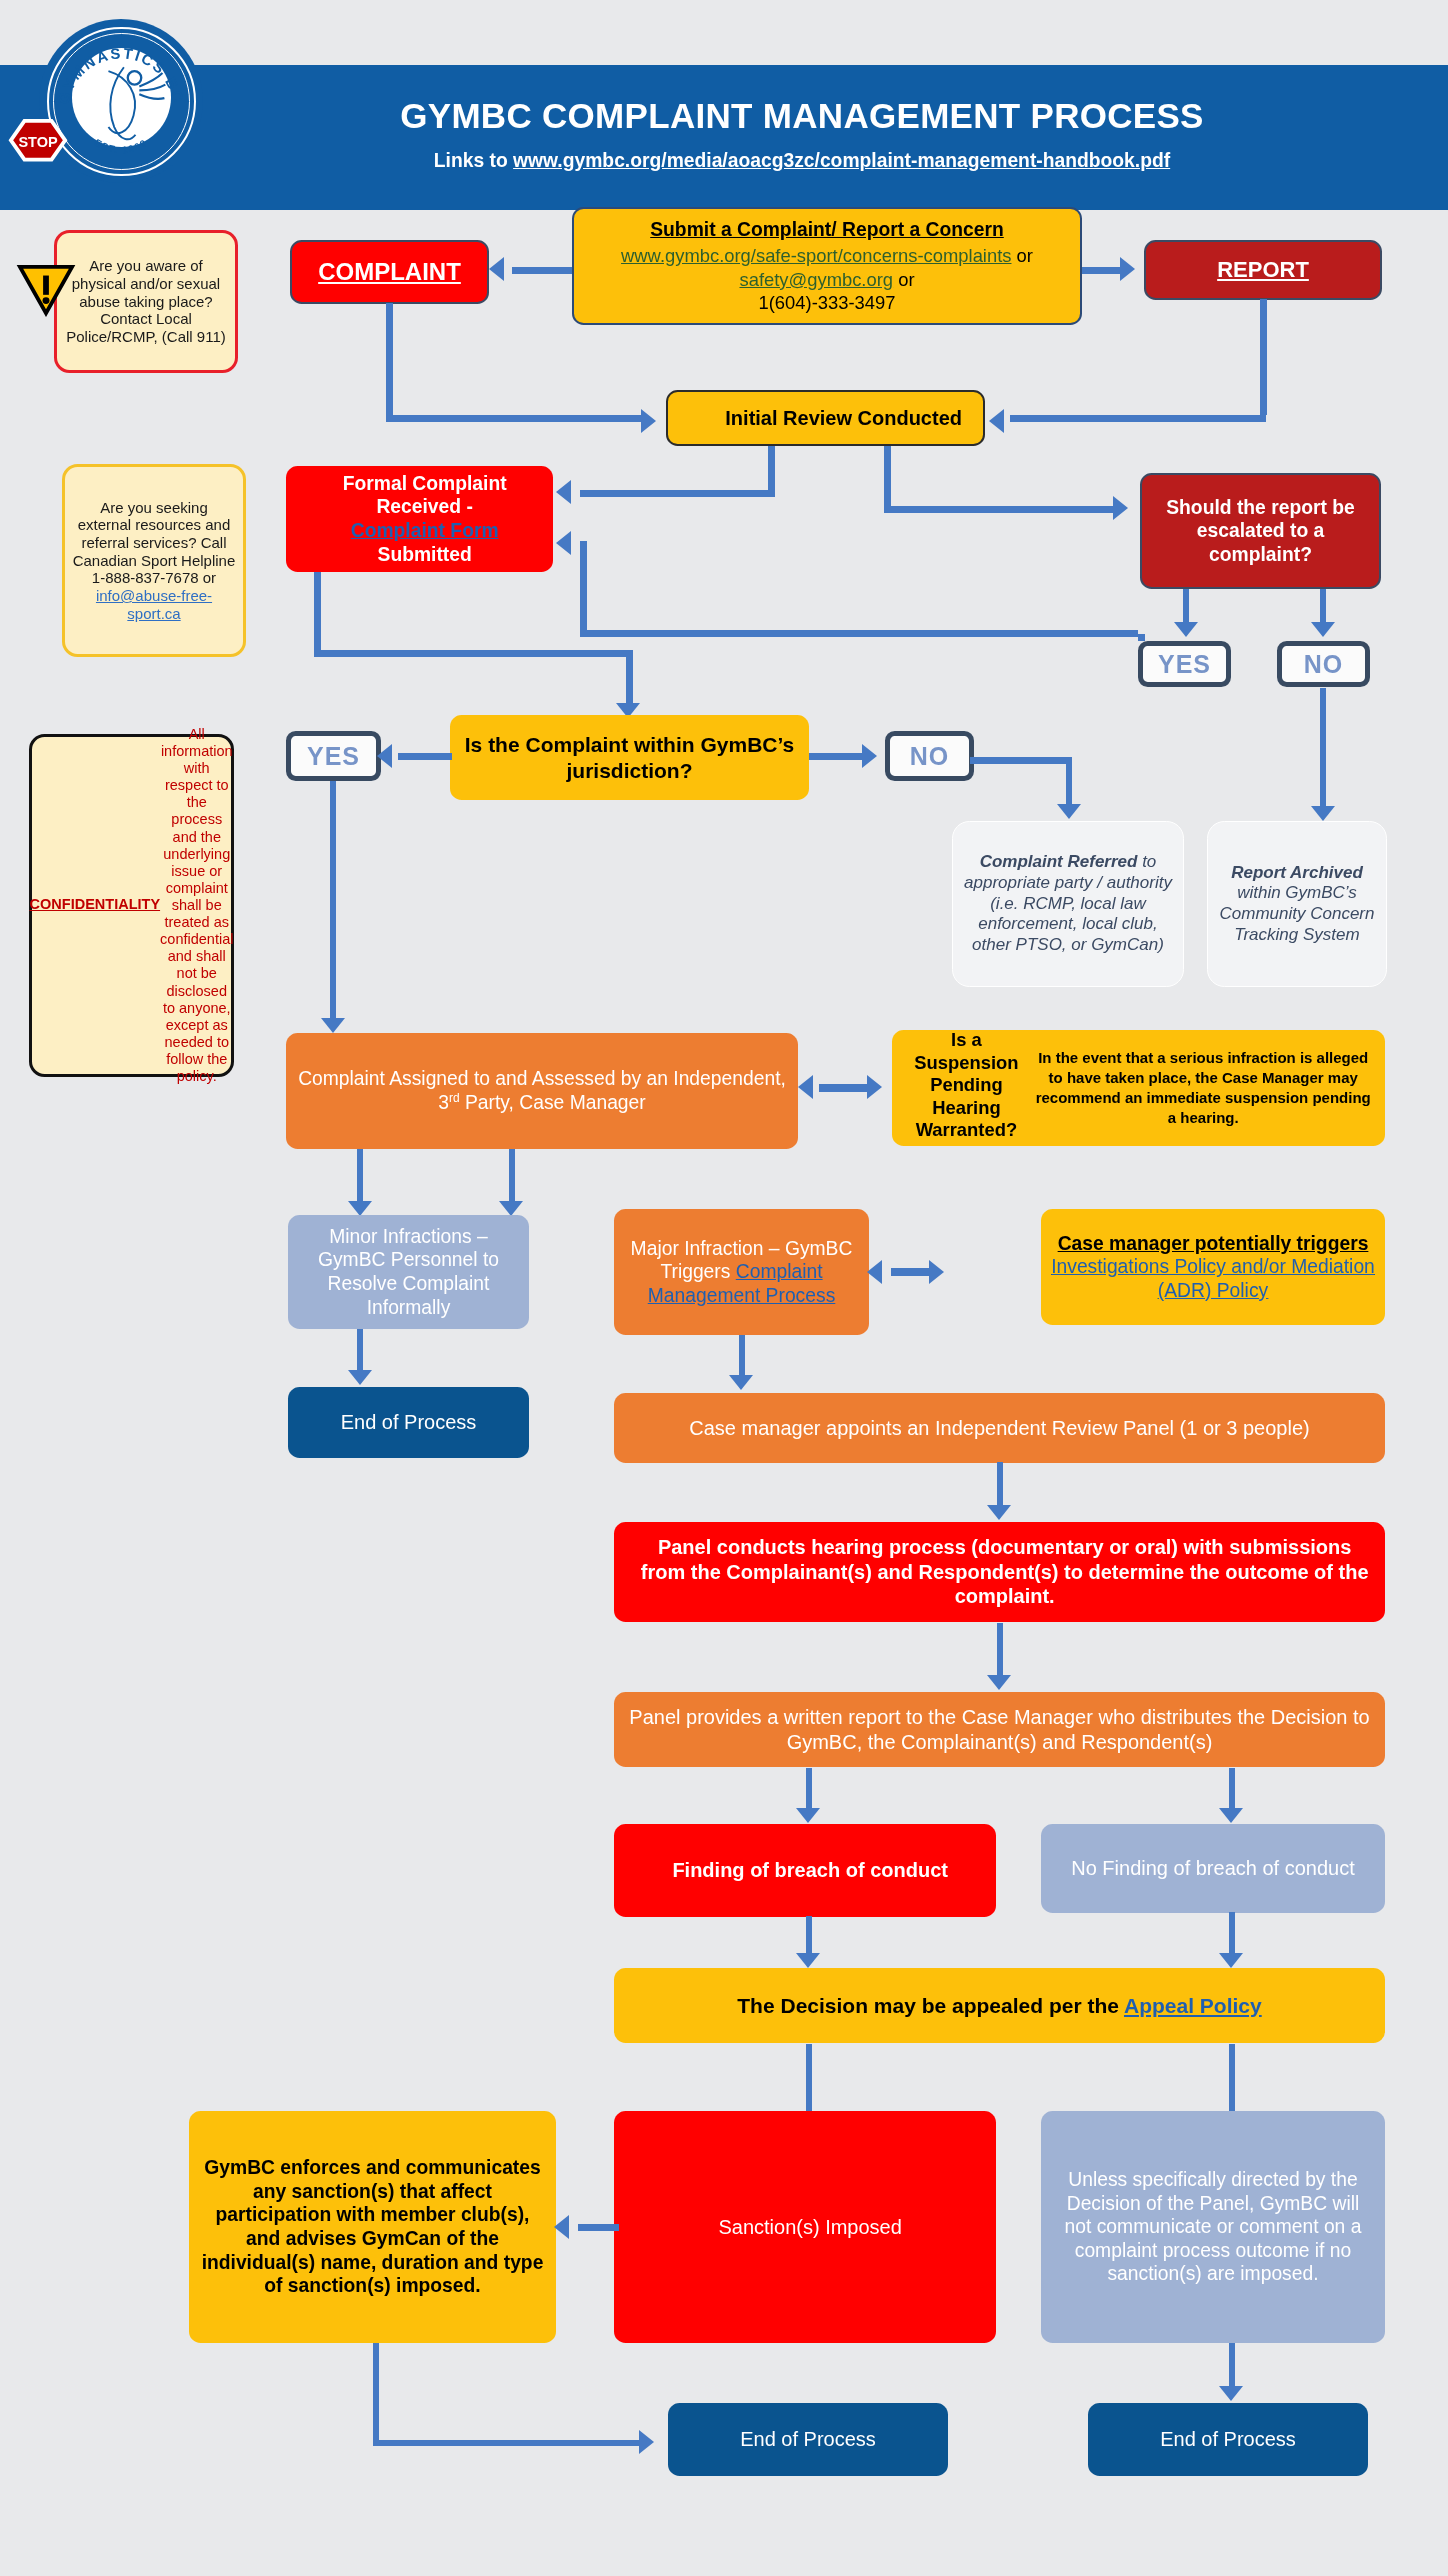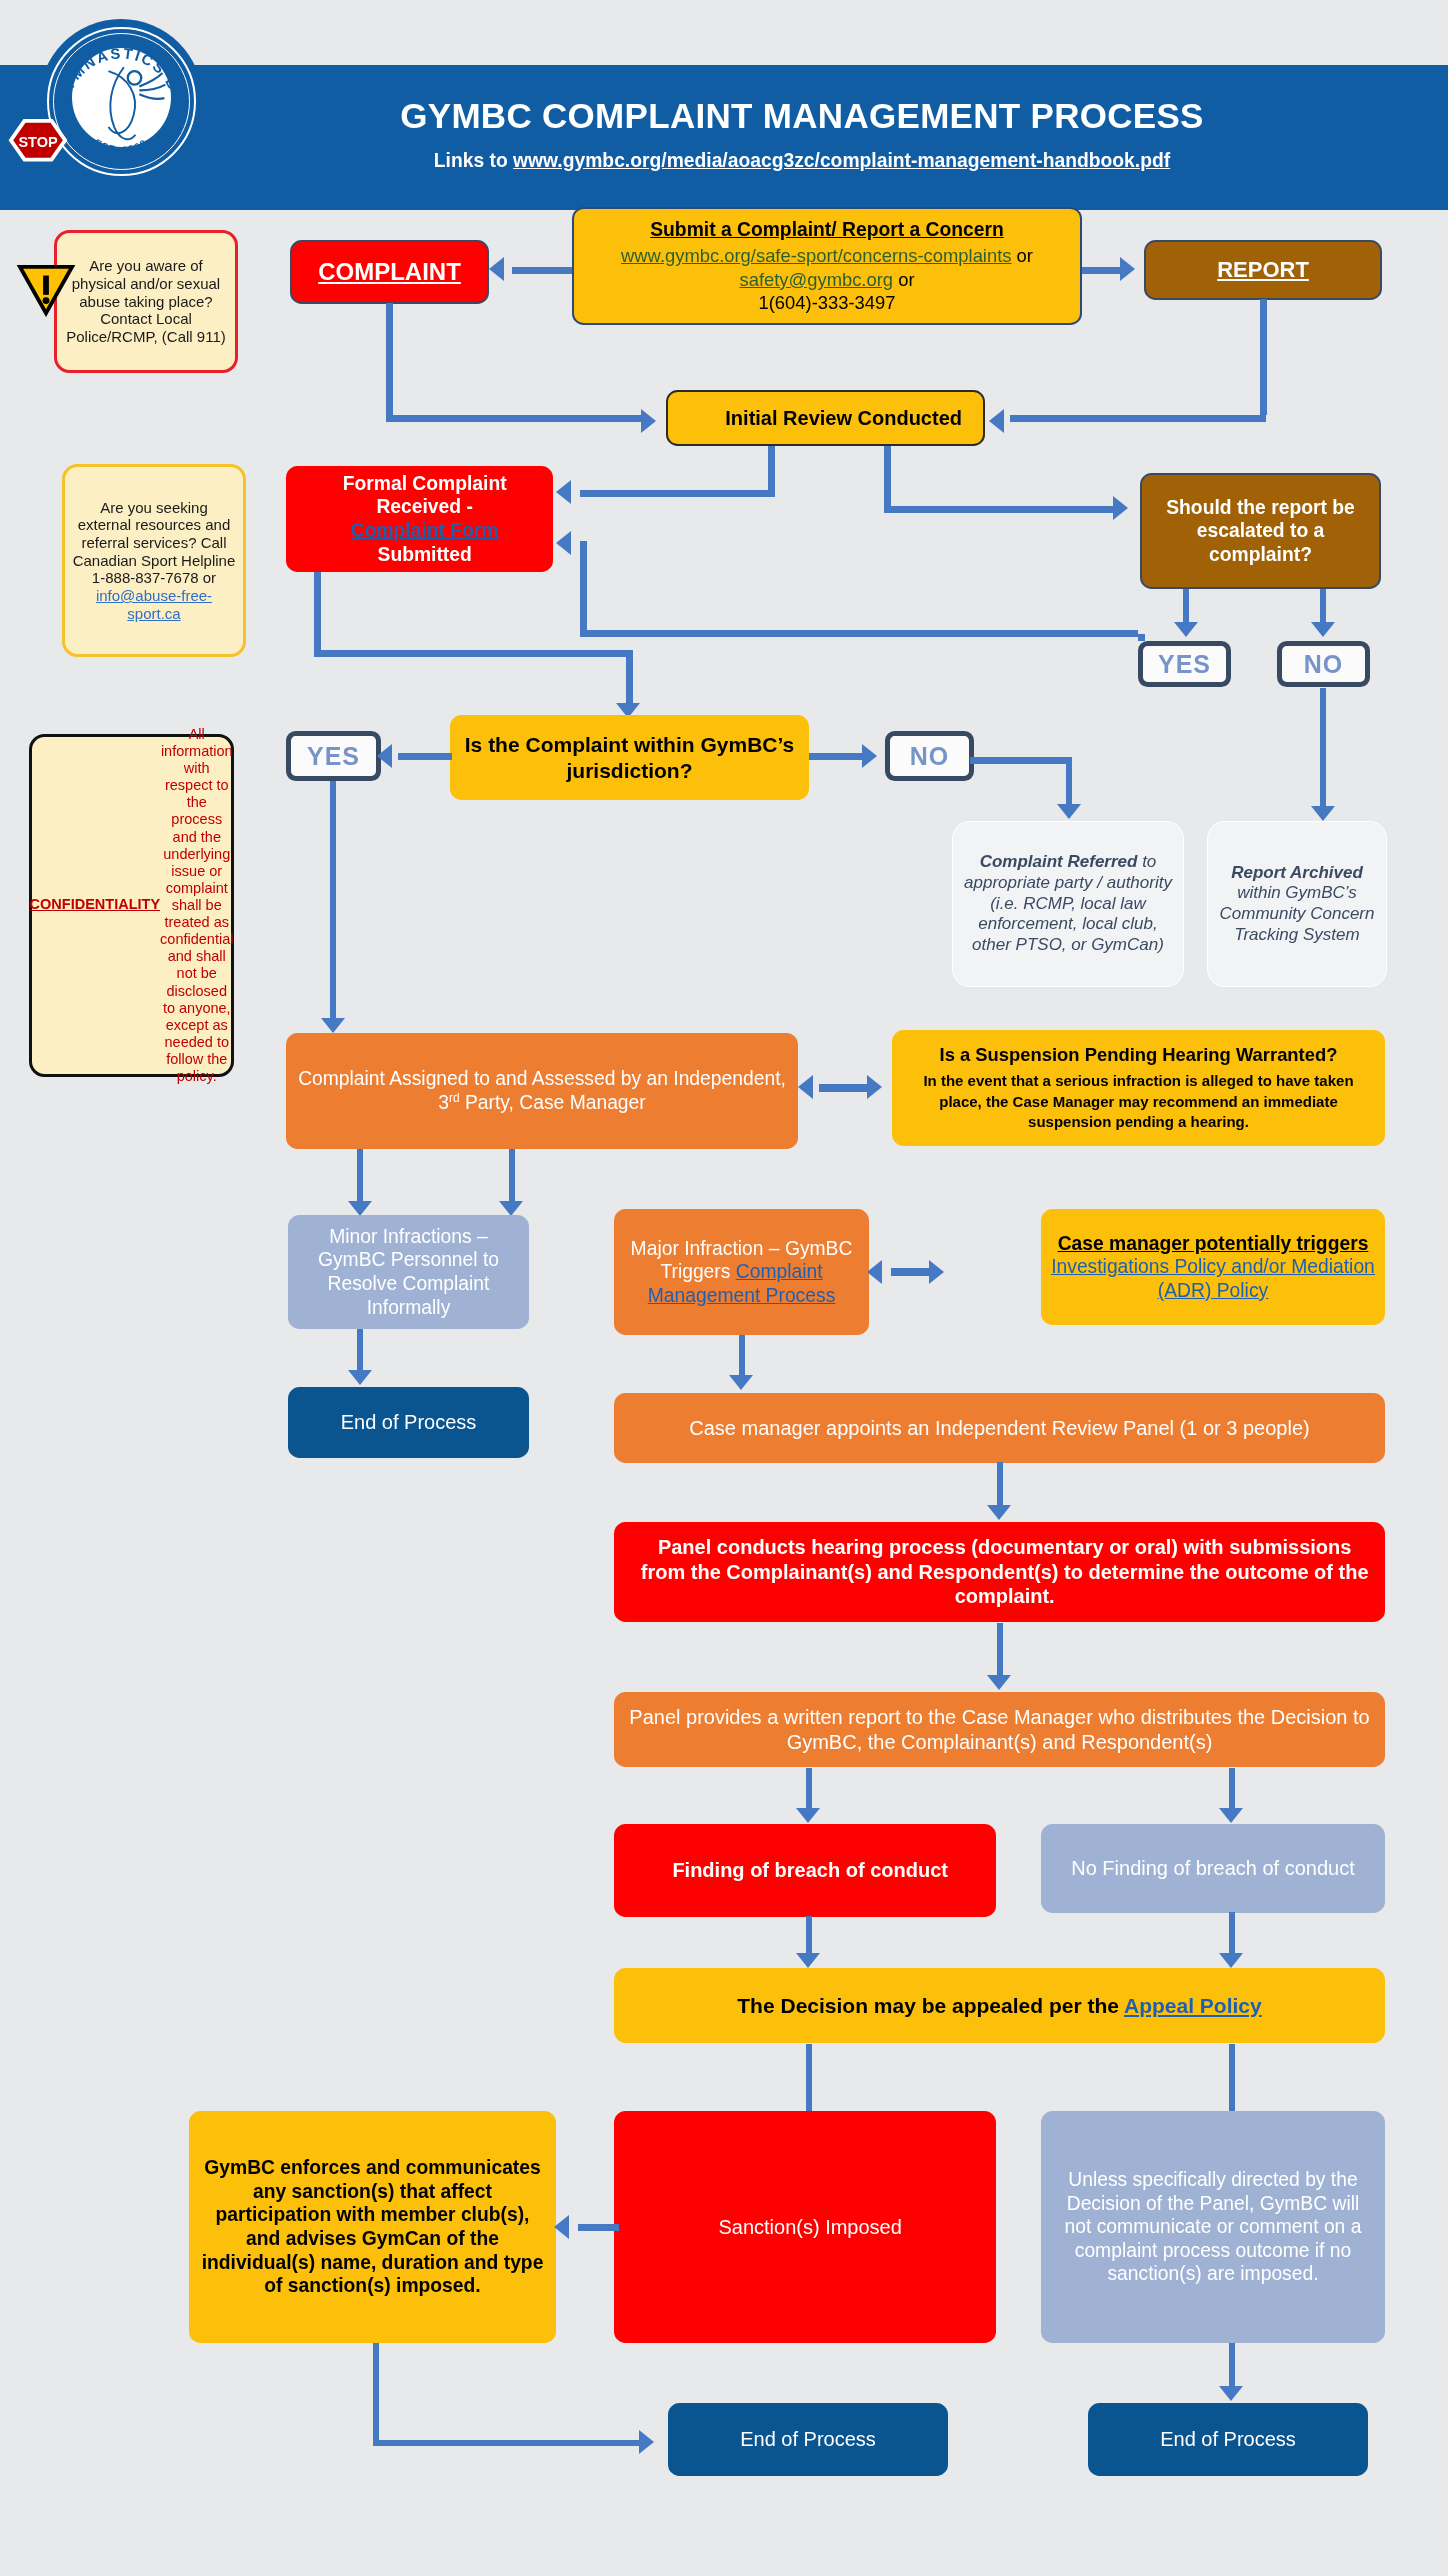--- a/index.html
+++ b/index.html
@@ -56,21 +56,21 @@
     border-radius:11.6px;
     padding:5.8px 9.7px;
   }
   .node span.inner-txt{display:block;width:100%;}
 
   .red      {background:#ff0000;color:#ffffff;padding-left:20px;}
   .redline  {background:#ff0000;color:#ffffff;border:2.9px solid #3b4a63;}
   .gold     {background:#fdc00a;color:#000000;}
   .goldline {background:#fdc00a;color:#000000;border:2.9px solid #2b2b2b;}
   .orange   {background:#ed7d31;color:#ffffff;}
-  .gray     {background:#a16207;color:#ffffff;border:2.9px solid #3b4a63;}
+  .gray     {background:#b91c1c;color:#ffffff;border:2.9px solid #3b4a63;}
   .bluegray {background:#9fb2d4;color:#ffffff;}
   .navy     {background:#0a548f;color:#ffffff;}
   .ghost    {background:#f2f3f5;color:#3b4a63;border:1.9px solid #ffffff;
              font-style:italic;border-radius:17.4px;}
 
   .ul{text-decoration:underline;}
   .lnk{color:#2f6fc4;text-decoration:underline;}
   .lnkg{color:#1f5fb0;text-decoration:underline;}
   .lnkdg{color:#2d5f2d;text-decoration:underline;}
 
@@ -273,21 +273,21 @@
     <span class="inner-txt"><b>Report Archived</b><span> within GymBC’s Community Concern Tracking System</span></span>
   </div>
 
   <div class="ln" style="left:330px;top:781px;width:5.8px;height:241px;"></div>
   <div class="ah ah-d" style="left:321px;top:1018px;"></div>
 
   <div class="node orange" style="left:286px;top:1033px;width:512px;height:116px;font-size:19.3px;">
     <span class="inner-txt">Complaint Assigned to and Assessed by an Independent, 3<sup>rd</sup> Party, Case Manager</span>
   </div>
 
-  <div class="node gold" style="left:892px;top:1030px;width:493px;height:116px;font-size:16.4px;flex-direction:column;">
+  <div class="node gold" style="left:892px;top:1030px;width:493px;height:116px;font-size:16.4px;flex-direction:row;">
     <div style="font-weight:bold;font-size:18.4px;margin-bottom:4.8px;">Is a Suspension Pending Hearing Warranted?</div>
     <div style="font-weight:bold;font-size:15px;line-height:1.35;">In the event that a serious infraction is alleged to have taken place, the Case Manager may recommend an immediate suspension pending a hearing.</div>
   </div>
 
   <div class="ln" style="left:819px;top:1084px;width:54px;height:7.7px;"></div>
   <div class="ah ah-l" style="left:798px;top:1075px;"></div>
   <div class="ah ah-r" style="left:867px;top:1075px;"></div>
 
   <div class="ln" style="left:357px;top:1149px;width:5.8px;height:56px;"></div>
   <div class="ah ah-d" style="left:348px;top:1201px;"></div>

